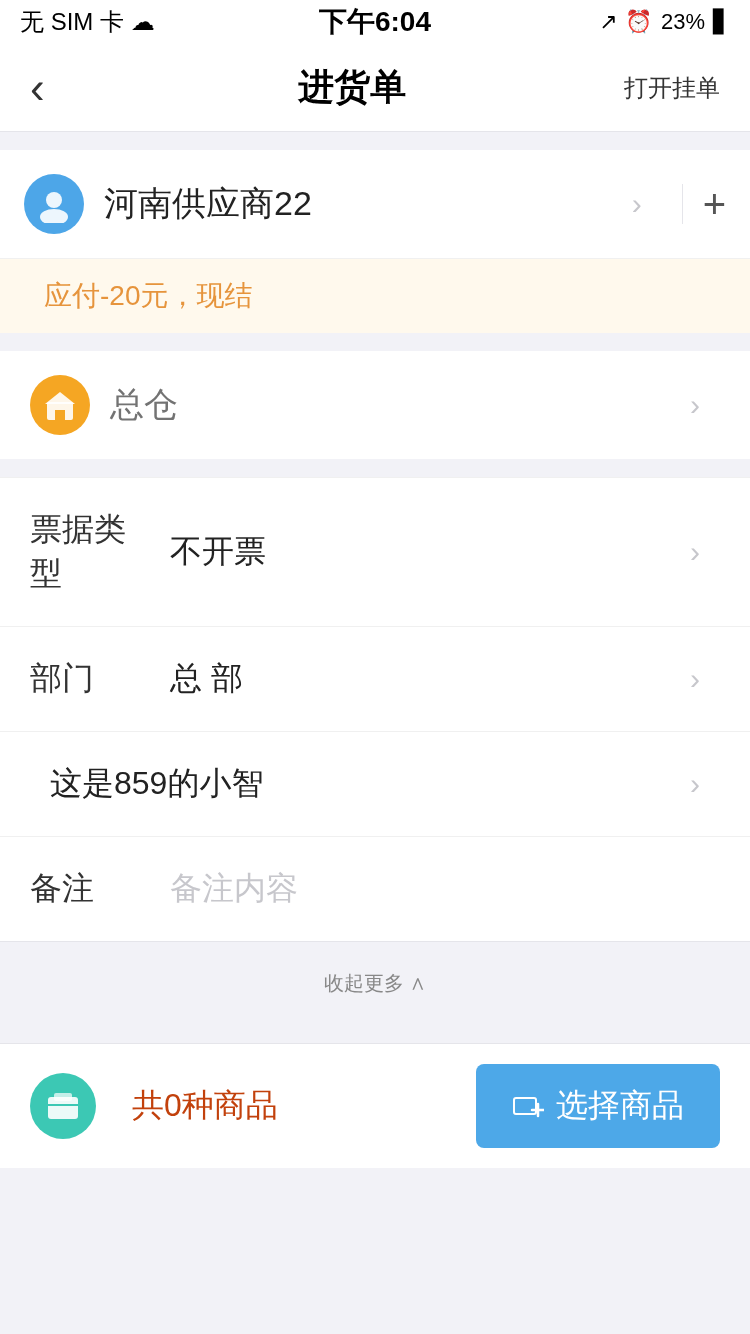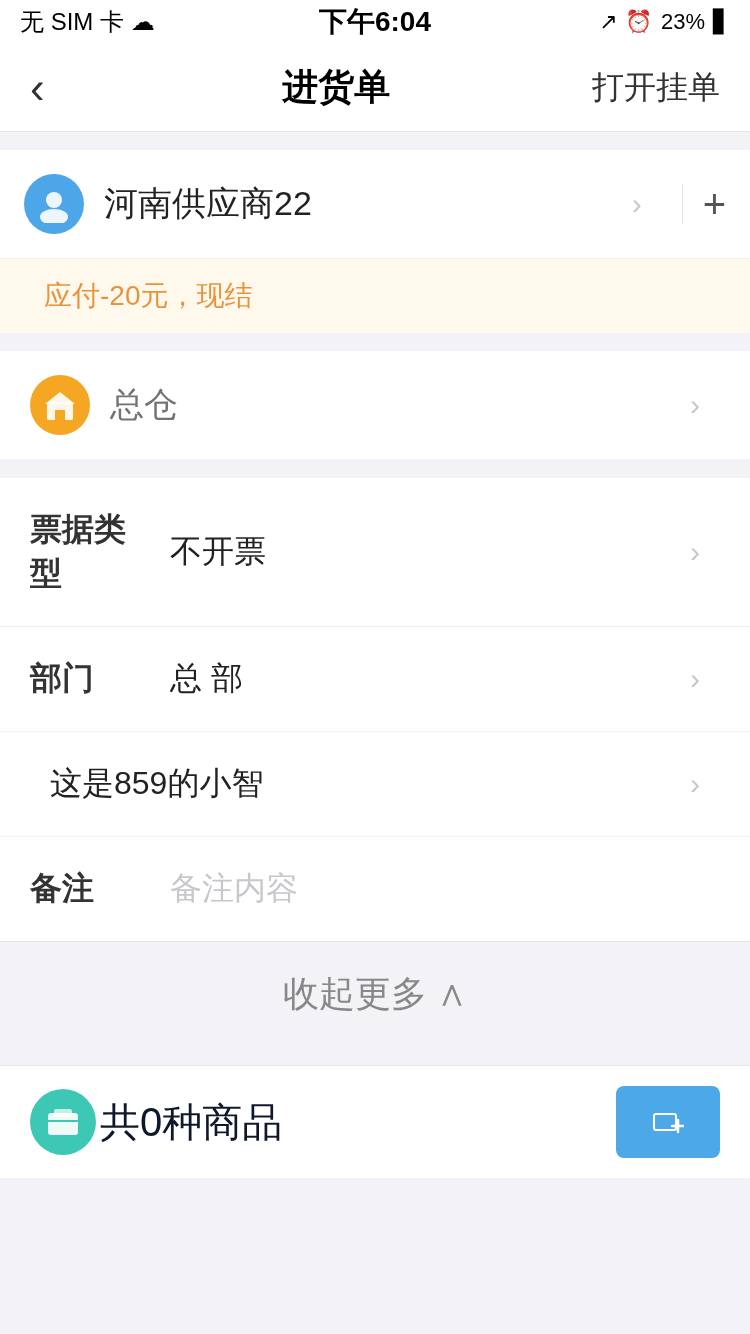--- a/index.html
+++ b/index.html
@@ -44,21 +44,21 @@
       cursor: pointer;
       line-height: 1;
     }
     .nav-title {
       font-size: 36px;
       font-weight: 600;
       color: #000;
       margin-left: 36px;
     }
     .nav-action {
-      font-size: 32px;
+      font-size: 24px;
       color: #333;
       cursor: pointer;
     }
 
     
     .section-gap {
       height: 18px;
       background: #f2f2f7;
     }
 
@@ -150,21 +150,20 @@
       padding: 30px 30px;
       background: #fff;
       border-top: 1px solid #f0f0f0;
       min-height: 90px;
     }
     .form-label {
       font-size: 32px;
       color: #333;
       width: 120px;
       flex-shrink: 0;
-      font-weight: bold;
     }
     .form-value {
       flex: 1;
       font-size: 32px;
       color: #222;
       margin-left: 20px;
     }
     .form-placeholder {
       flex: 1;
       font-size: 32px;
@@ -176,21 +175,21 @@
     .collapse-row {
       display: flex;
       align-items: center;
       justify-content: center;
       padding: 28px 30px;
       background: #f2f2f7;
       border-top: 1px solid #e5e5ea;
       cursor: pointer;
     }
     .collapse-text {
-      font-size: 36px;
+      font-size: 20px;
       color: #888;
     }
 
     
     .product-bar {
       background: #fff;
       display: flex;
       align-items: center;
       padding: 20px 30px;
       border-top: 1px solid #e5e5ea;
@@ -202,23 +201,23 @@
       border-radius: 50%;
       background: #3cc8b4;
       display: flex;
       align-items: center;
       justify-content: center;
       flex-shrink: 0;
     }
     .product-icon svg { width: 38px; height: 38px; }
     .product-count {
       flex: 1;
-      font-size: 40px;
-      color: #0f172a;
-      margin-left: 4px;
+      font-size: 32px;
+      color: #c2410c;
+      margin-left: 36px;
     }
     .select-btn {
       background: #4da8e8;
       color: #fff;
       font-size: 32px;
       padding: 20px 36px;
       border-radius: 8px;
       cursor: pointer;
       display: flex;
       align-items: center;
@@ -331,16 +330,17 @@
       <line x1="4" y1="18" x2="34" y2="18" stroke="#3cc8b4" stroke-width="2"></line>
     </svg>
   </div>
   <span class="product-count">共0种商品</span>
   <button class="select-btn">
     <svg viewBox="0 0 32 32" fill="none" xmlns="http://www.w3.org/2000/svg">
       <rect x="2" y="8" width="22" height="16" rx="2" stroke="white" stroke-width="2" fill="none"></rect>
       <line x1="26" y1="14" x2="26" y2="26" stroke="white" stroke-width="2.5" stroke-linecap="round"></line>
       <line x1="20" y1="20" x2="32" y2="20" stroke="white" stroke-width="2.5" stroke-linecap="round"></line>
     </svg>
+    <span>选择商品</span>
   </button>
 </div>
 
 <div class="footer-space"></div>
 
 </body></html>

